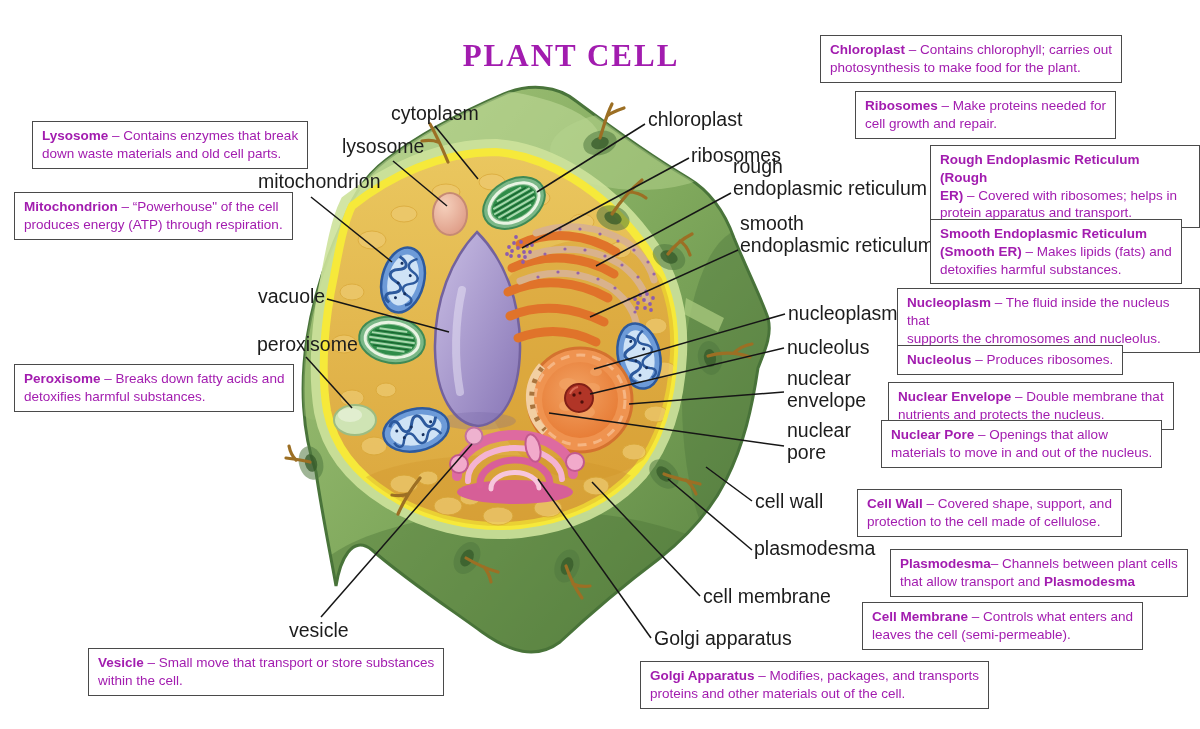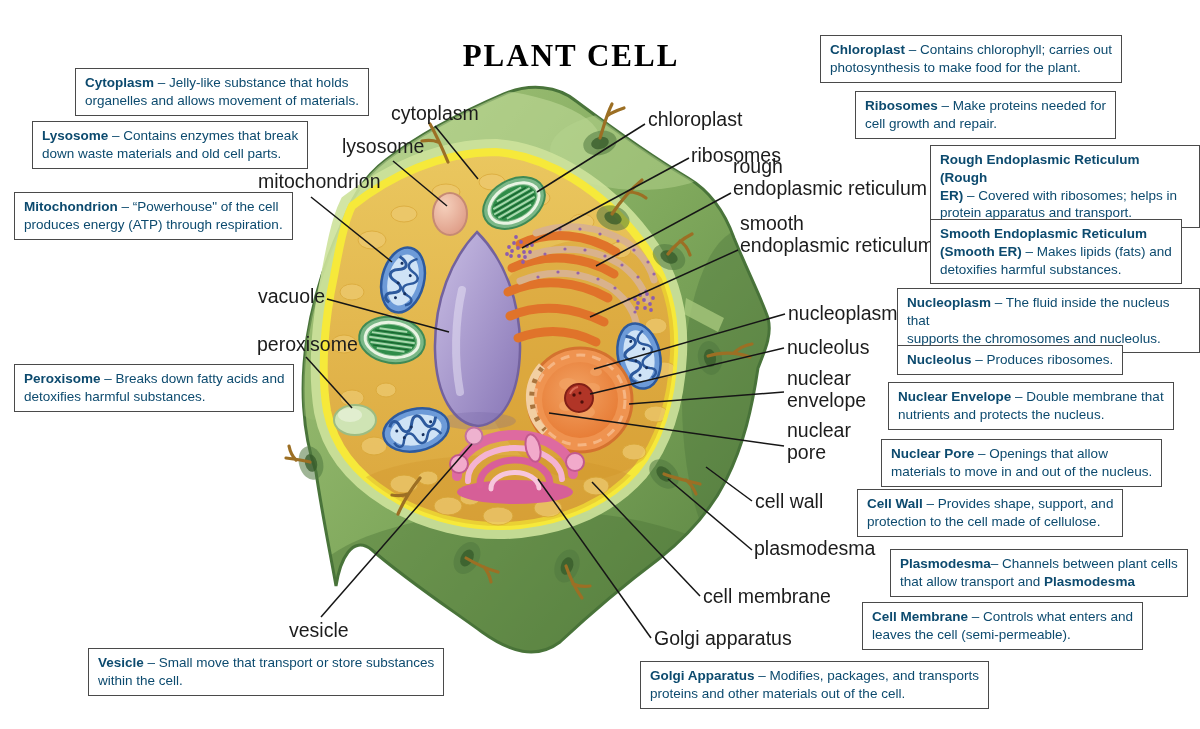--- a/index.html
+++ b/index.html
@@ -1,23 +1,23 @@
 <!DOCTYPE html>
 <html><head>
 <meta charset="utf-8">
 <style>
   html,body{margin:0;padding:0;background:#fff;width:1200px;height:729px;overflow:hidden}
   .stage{position:relative;width:1200px;height:729px;background:#fff;font-family:"Liberation Sans",sans-serif}
   .stage svg{position:absolute;left:0;top:0}
   .title{position:absolute;left:420px;top:38px;width:302px;margin:0;text-align:center;
-         font-family:"Liberation Serif",serif;font-weight:bold;font-size:31px;letter-spacing:2px;color:#000000}
+         font-family:"Liberation Serif",serif;font-weight:bold;font-size:31px;letter-spacing:2px;color:#a21caf}
   .lbl{position:absolute;font-size:19.5px;line-height:1.12;color:#1c1c1c;white-space:pre-line}
   .lbl.c{text-align:left}
   .defbox{position:absolute;background:#fff;border:1.7px solid #4a4a4a;padding:5px 9px;
-          font-size:13.5px;line-height:1.32;color:#0c4a6e;box-sizing:border-box;white-space:pre-line}
+          font-size:13.5px;line-height:1.32;color:#a21caf;box-sizing:border-box;white-space:pre-line}
   .defbox b{font-weight:bold}
 </style>
 </head>
 <body>
 
 <div class="stage">
 
 <svg width="1200" height="729" viewBox="0 0 1200 729">
   <defs>
     <linearGradient id="gWall" x1="0" y1="0" x2="1" y2="1">
@@ -302,22 +302,20 @@
 <div class="lbl" style="left:787px;top:337px">nucleolus</div>
 <div class="lbl" style="left:787px;top:368px">nuclear
 envelope</div>
 <div class="lbl" style="left:787px;top:420px">nuclear
 pore</div>
 <div class="lbl" style="left:755px;top:491px">cell wall</div>
 <div class="lbl" style="left:754px;top:538px">plasmodesma</div>
 <div class="lbl" style="left:703px;top:586px">cell membrane</div>
 <div class="lbl" style="left:654px;top:628px">Golgi apparatus</div>
 
-<div class="defbox" style="left:75px;top:68px"><b>Cytoplasm</b><span> – Jelly-like substance that holds
-organelles and allows movement of materials.</span></div>
 <div class="defbox" style="left:32px;top:121px"><b>Lysosome</b><span> – Contains enzymes that break
 down waste materials and old cell parts.</span></div>
 <div class="defbox" style="left:14px;top:192px"><b>Mitochondrion</b><span> – “Powerhouse" of the cell
 produces energy (ATP) through respiration.</span></div>
 <div class="defbox" style="left:14px;top:364px"><b>Peroxisome</b><span> – Breaks down fatty acids and
 detoxifies harmful substances.</span></div>
 <div class="defbox" style="left:88px;top:648px"><b>Vesicle</b><span> – Small move that transport or store substances
 within the cell.</span></div>
 <div class="defbox" style="left:820px;top:35px"><b>Chloroplast</b><span> – Contains chlorophyll; carries out
 photosynthesis to make food for the plant.</span></div>
@@ -327,23 +325,23 @@
 ER)</b><span> – Covered with ribosomes; helps in
 protein apparatus and transport.</span></div>
 <div class="defbox" style="left:930px;top:219px"><b>Smooth Endoplasmic Reticulum
 (Smooth ER)</b><span> – Makes lipids (fats) and
 detoxifies harmful substances.</span></div>
 <div class="defbox" style="left:897px;top:288px"><b>Nucleoplasm</b><span> – The fluid inside the nucleus that
 supports the chromosomes and nucleolus.</span></div>
 <div class="defbox" style="left:897px;top:345px"><b>Nucleolus</b><span> – Produces ribosomes.</span></div>
 <div class="defbox" style="left:888px;top:382px"><b>Nuclear Envelope</b><span> – Double membrane that
 nutrients and protects the nucleus.</span></div>
-<div class="defbox" style="left:881px;top:439px"><b>Nuclear Pore</b><span> – Openings that allow
+<div class="defbox" style="left:881px;top:420px"><b>Nuclear Pore</b><span> – Openings that allow
 materials to move in and out of the nucleus.</span></div>
-<div class="defbox" style="left:857px;top:489px"><b>Cell Wall</b><span> – Provides shape, support, and
+<div class="defbox" style="left:857px;top:489px"><b>Cell Wall</b><span> – Covered shape, support, and
 protection to the cell made of cellulose.</span></div>
 <div class="defbox" style="left:890px;top:549px"><b>Plasmodesma</b><span>– Channels between plant cells
 that allow transport and </span><b>Plasmodesma</b></div>
 <div class="defbox" style="left:862px;top:602px"><b>Cell Membrane</b><span> – Controls what enters and
 leaves the cell (semi-permeable).</span></div>
 <div class="defbox" style="left:640px;top:661px"><b>Golgi Apparatus</b><span> – Modifies, packages, and transports
 proteins and other materials out of the cell.</span></div>
 
 </div>
 

